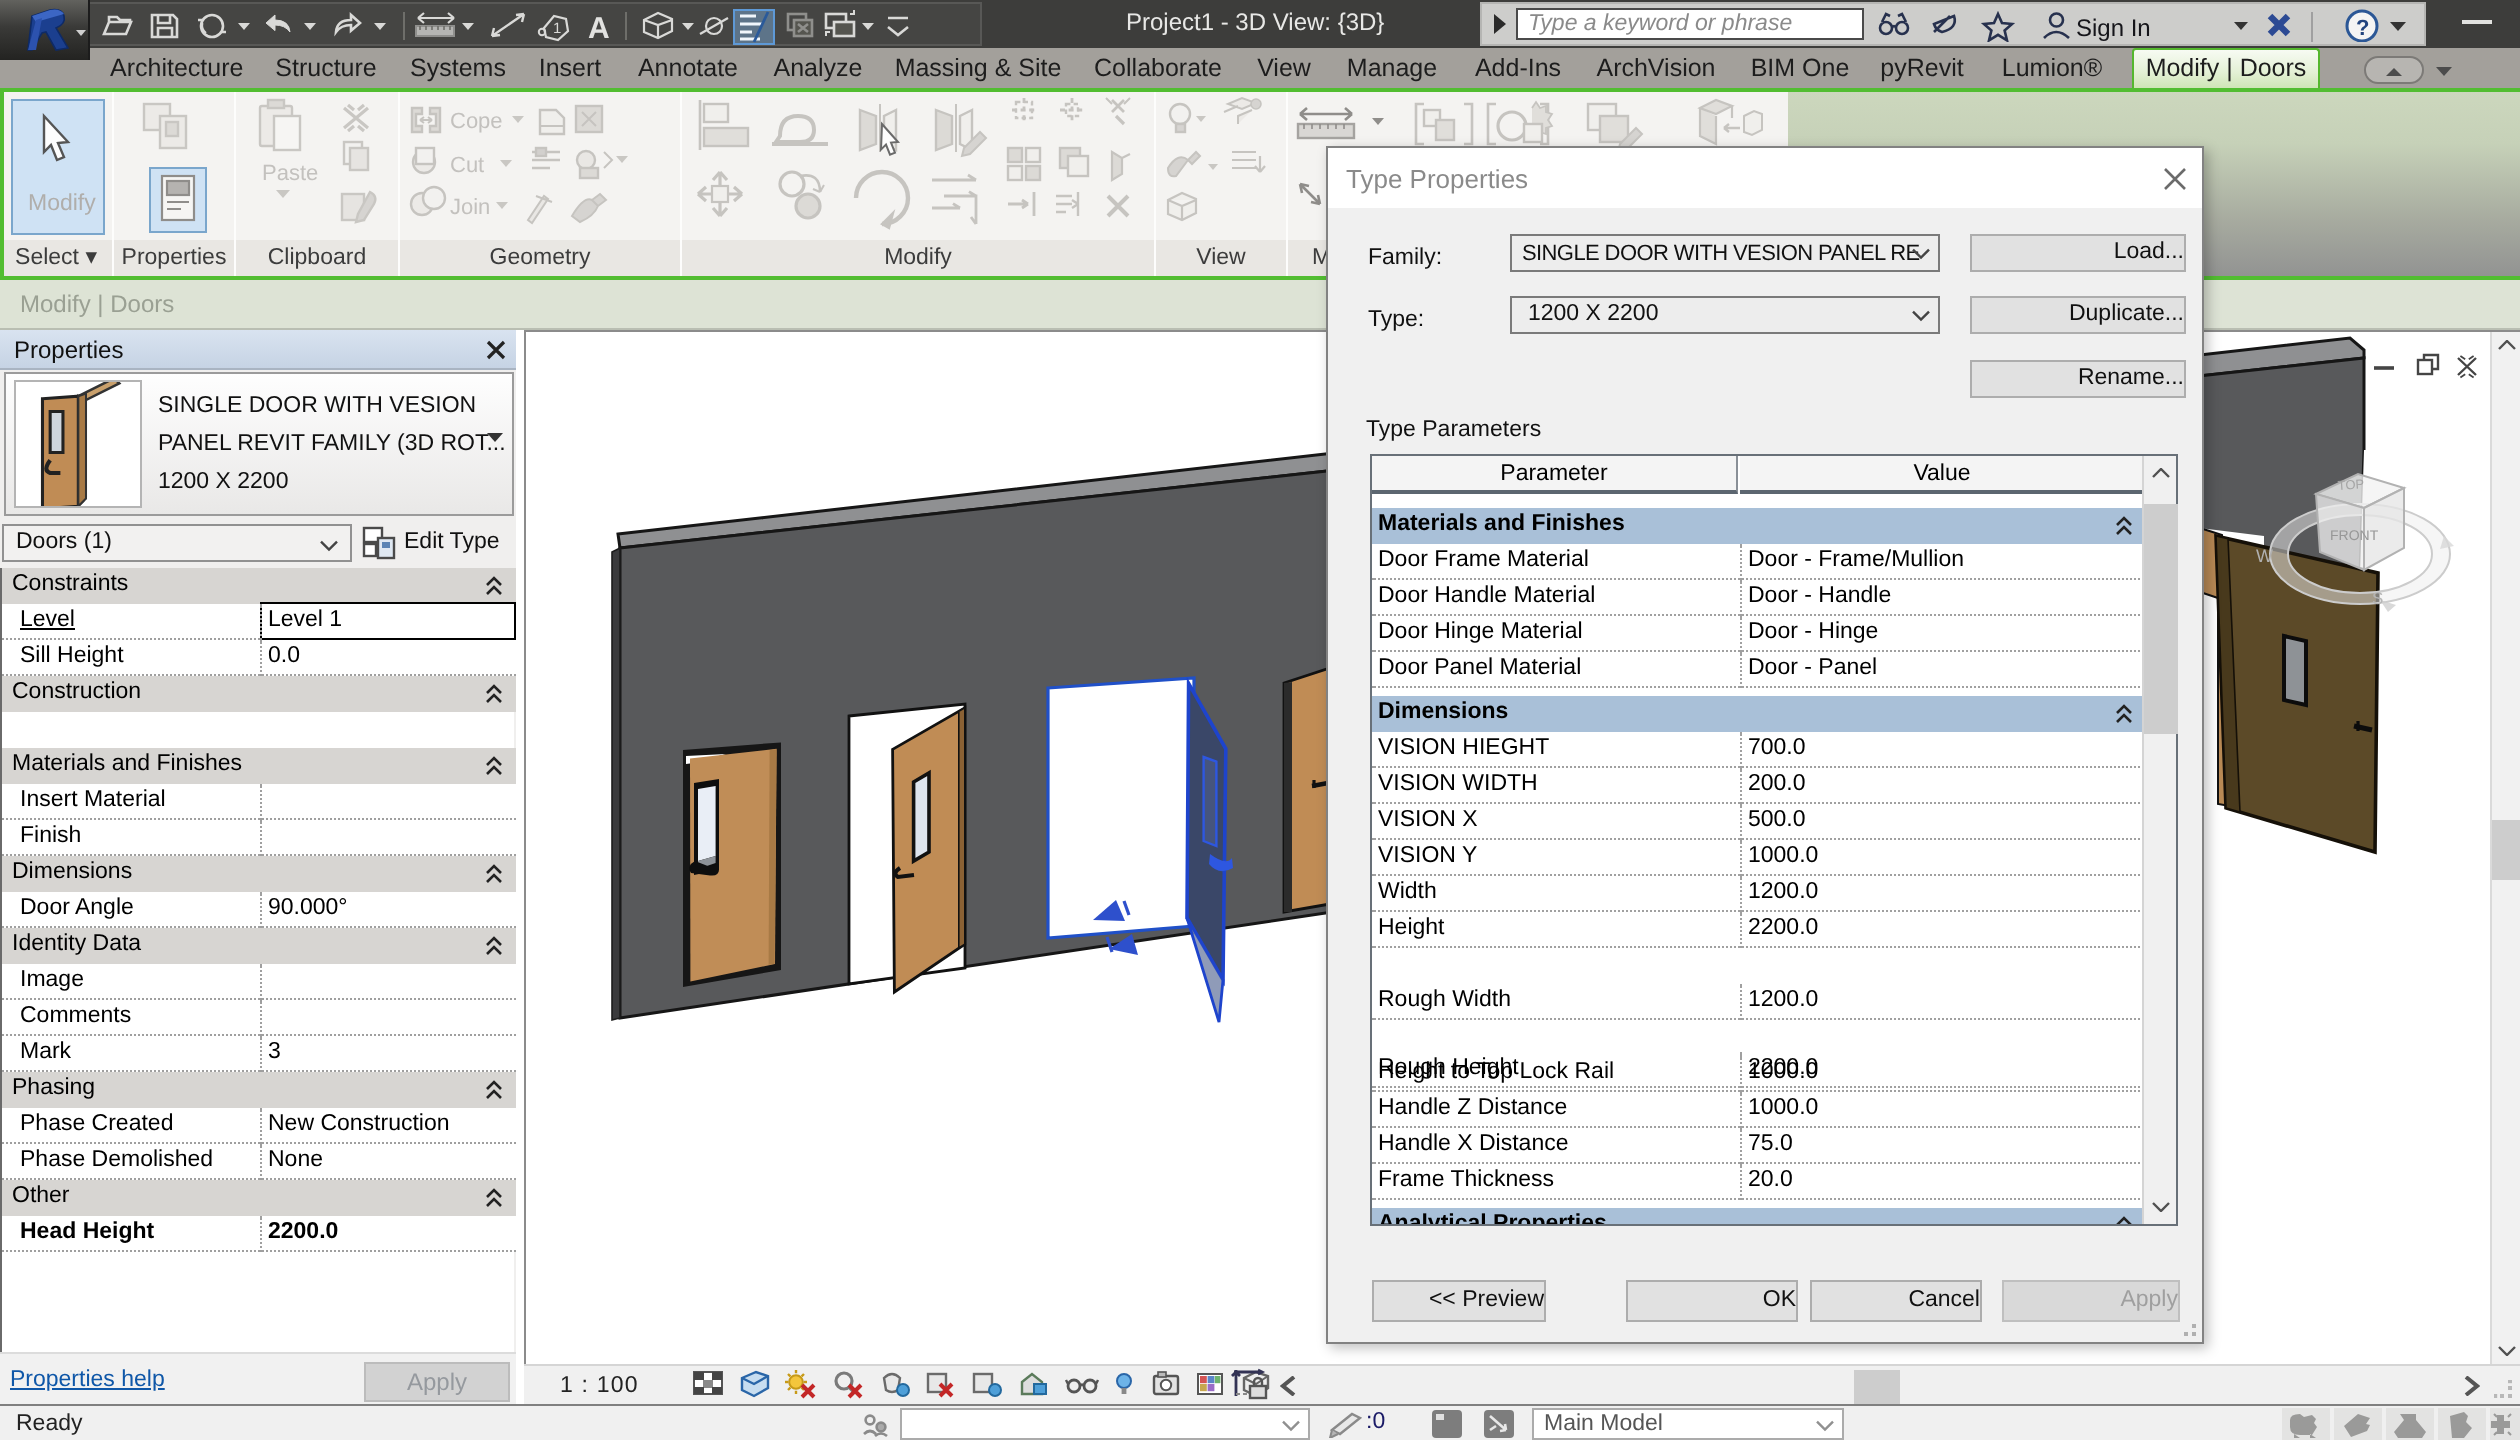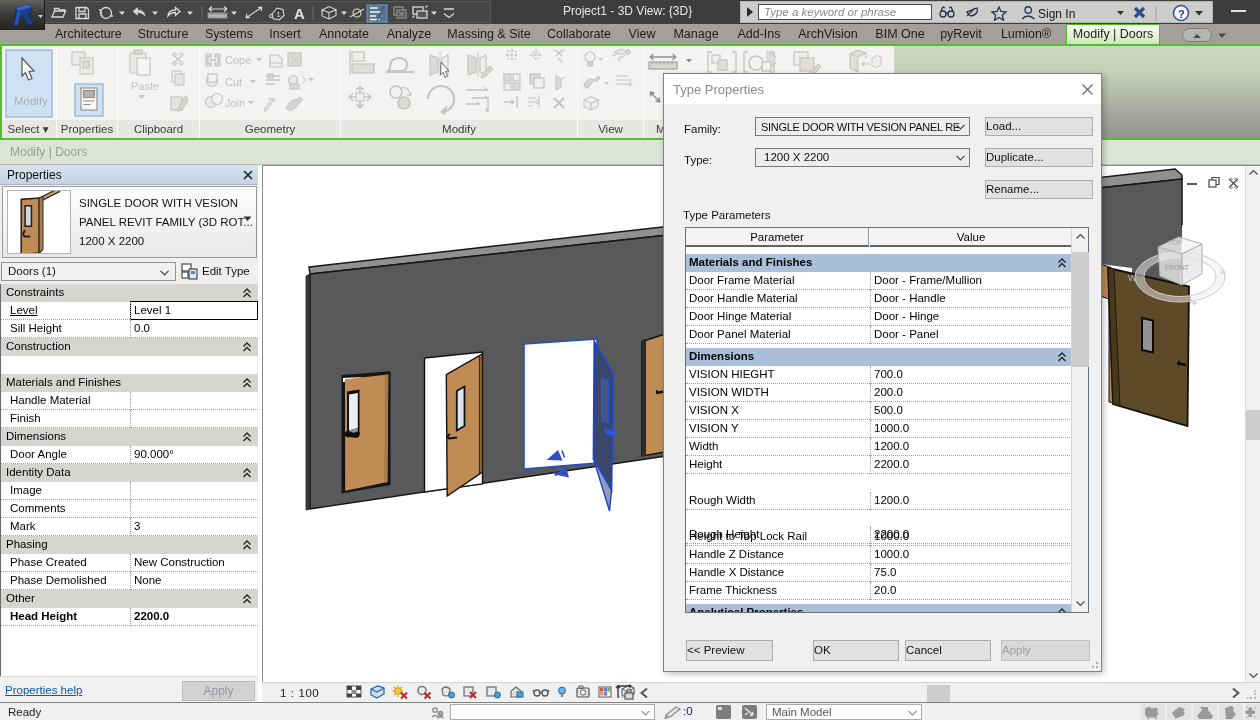--- a/index.html
+++ b/index.html
@@ -30,21 +30,21 @@
   
   #propwrap { left:0; top:165px; width:258px; height:537px; background:#f0efee; }
   
   #canvas { left:262px; top:165px; width:998px; height:517px; background:#fff; border-left:1px solid #8b8b8b; border-top:1px solid #8b8b8b; }
   
   #viewbar { left:262px; top:682px; width:998px; height:20px; background:#f0f0f0; border-top:1px solid #d5d5d5; }
   #statusbar { left:0; top:702px; width:1260px; height:18px; background:#f0f0f0; border-top:1px solid #808080; }
   
   #dialog { left:663px; top:73px; width:439px; height:599px; background:#f0f0f0; border:1px solid #828282; box-shadow:2px 2px 6px rgba(0,0,0,0.25); z-index:20; }
   #dlghead { position:absolute; left:0; top:0; width:100%; height:30px; background:#fff; }
-  .btn { position:absolute; background:#e1e1e1; border:1px solid #adadad; font-size:11.5px; color:#111; text-align:left; font-family:"Liberation Sans", sans-serif; }
+  .btn { position:absolute; background:#e1e1e1; border:1px solid #adadad; font-size:11.5px; color:#111; text-align:right; font-family:"Liberation Sans", sans-serif; }
   .combo { position:absolute; background:#ededed; border:1px solid #7a7a7a; font-size:11.5px; color:#111; }
 </style>
 </head>
 <body>
   <div class="abs" id="titlebar"></div>
   <div class="abs" id="rlogo">
     <svg width="45" height="30" viewBox="0 0 45 30">
       <path d="M14 25 L16 8 L25 5 q6 -1 7 3 q1 4 -4 6 l6 10 l-6 1 l-5 -9 l-2 0.5 L16 25 z" fill="#1b3f8f" stroke="#0e2a66" stroke-width="0.8"></path>
       <path d="M16 8 L25 5 q5 -1 7 2 l-14 4 z" fill="#3c66c4"></path>
       <path d="M14 25 l4 -15 3 -1 -3 16 z" fill="#2c52ae"></path>
@@ -436,21 +436,21 @@
           <path d="M0.5 4.5 L4 1 L7.5 4.5 M0.5 9 L4 5.5 L7.5 9" fill="none" stroke="#222" stroke-width="1.3"></path>
         </svg>
       </div>
       <div style="position:absolute;left:0;top:90px;width:257px;height:18px;background:#d7d5d2;">
         <span style="position:absolute;left:5px;top:2px;font-size:11.5px;color:#000;">Materials and Finishes</span>
         <svg style="position:absolute;right:7px;top:4px;" width="8" height="10" viewBox="0 0 8 10">
           <path d="M0.5 4.5 L4 1 L7.5 4.5 M0.5 9 L4 5.5 L7.5 9" fill="none" stroke="#222" stroke-width="1.3"></path>
         </svg>
       </div>
       <div style="position:absolute;left:0;top:108px;width:257px;height:18px;background:#fff;border-bottom:1px dotted #9f9f9f;">
-        <span style="position:absolute;left:9px;top:2px;font-size:11.5px;color:#000;white-space:nowrap;">Handle Material</span>
+        <span style="position:absolute;left:9px;top:2px;font-size:11.5px;color:#000;white-space:nowrap;">Insert Material</span>
         <span style="position:absolute;left:133px;top:2px;font-size:11.5px;color:#000;white-space:nowrap;"></span>
         <div style="position:absolute;left:129px;top:0;width:1px;height:18px;border-left:1px dotted #9f9f9f;"></div>
       </div>
       <div style="position:absolute;left:0;top:126px;width:257px;height:18px;background:#fff;border-bottom:1px dotted #9f9f9f;">
         <span style="position:absolute;left:9px;top:2px;font-size:11.5px;color:#000;white-space:nowrap;">Finish</span>
         <span style="position:absolute;left:133px;top:2px;font-size:11.5px;color:#000;white-space:nowrap;"></span>
         <div style="position:absolute;left:129px;top:0;width:1px;height:18px;border-left:1px dotted #9f9f9f;"></div>
       </div>
       <div style="position:absolute;left:0;top:144px;width:257px;height:18px;background:#d7d5d2;">
         <span style="position:absolute;left:5px;top:2px;font-size:11.5px;color:#000;">Dimensions</span>

